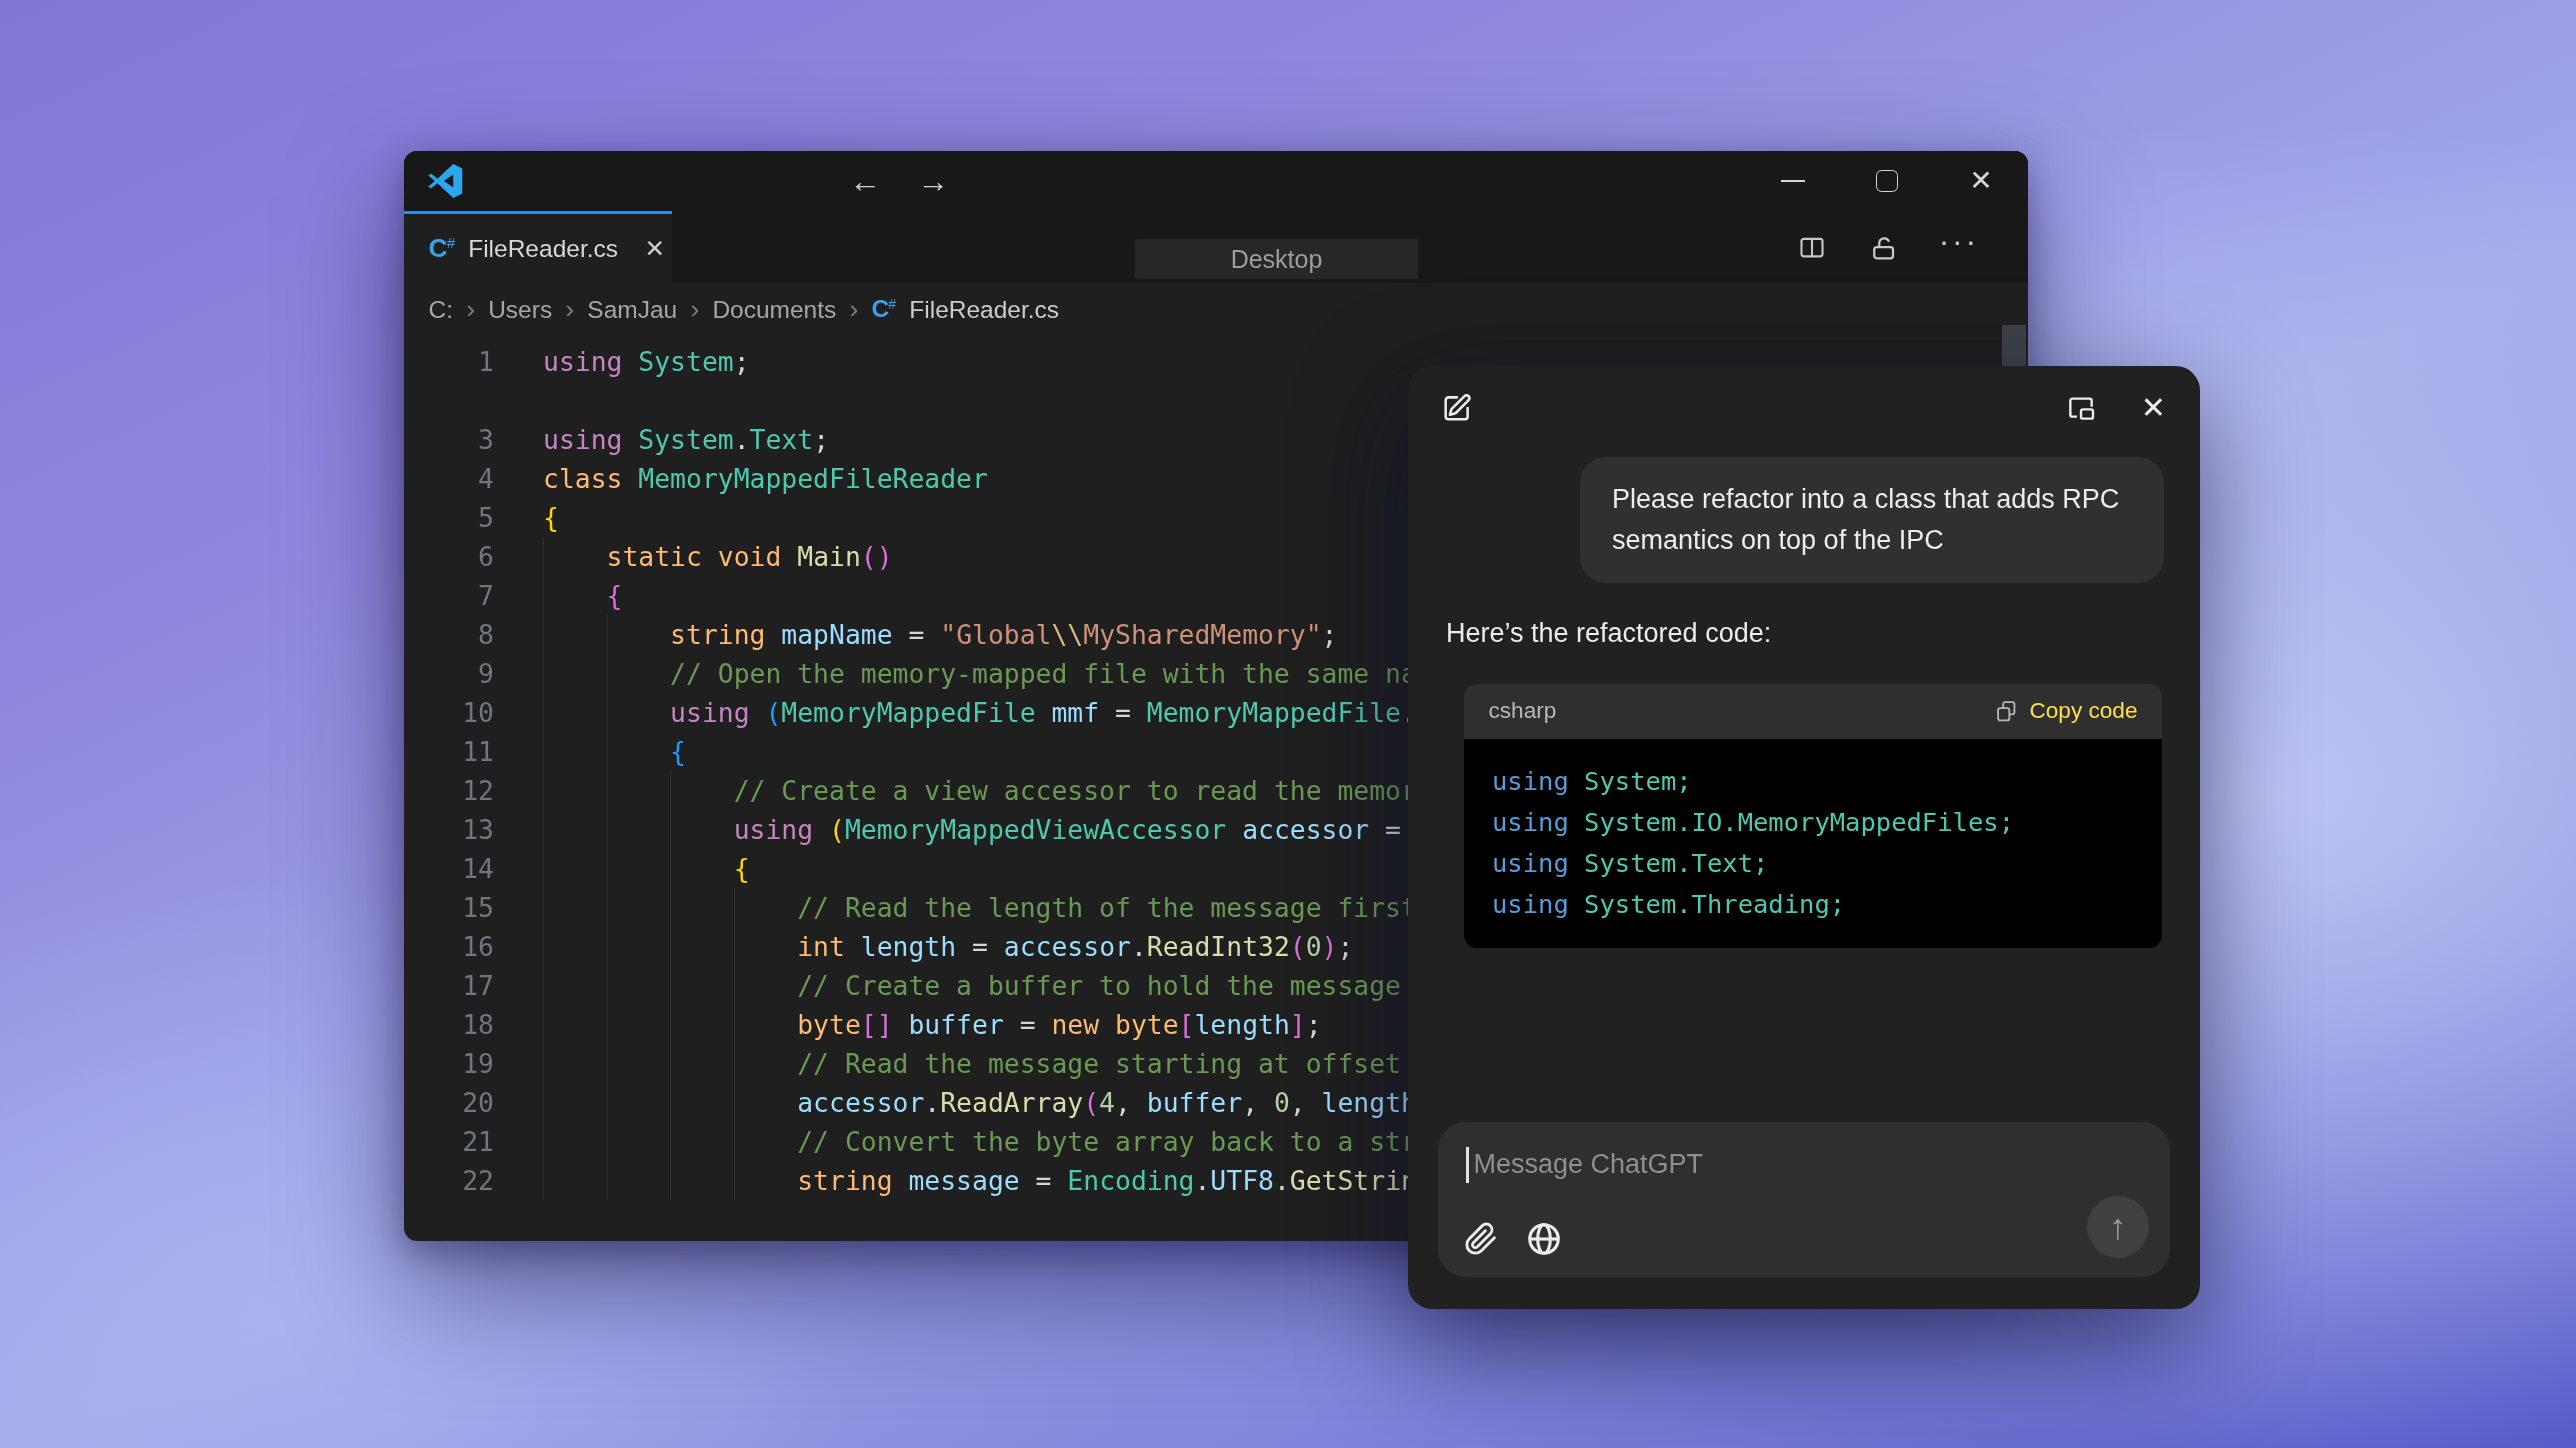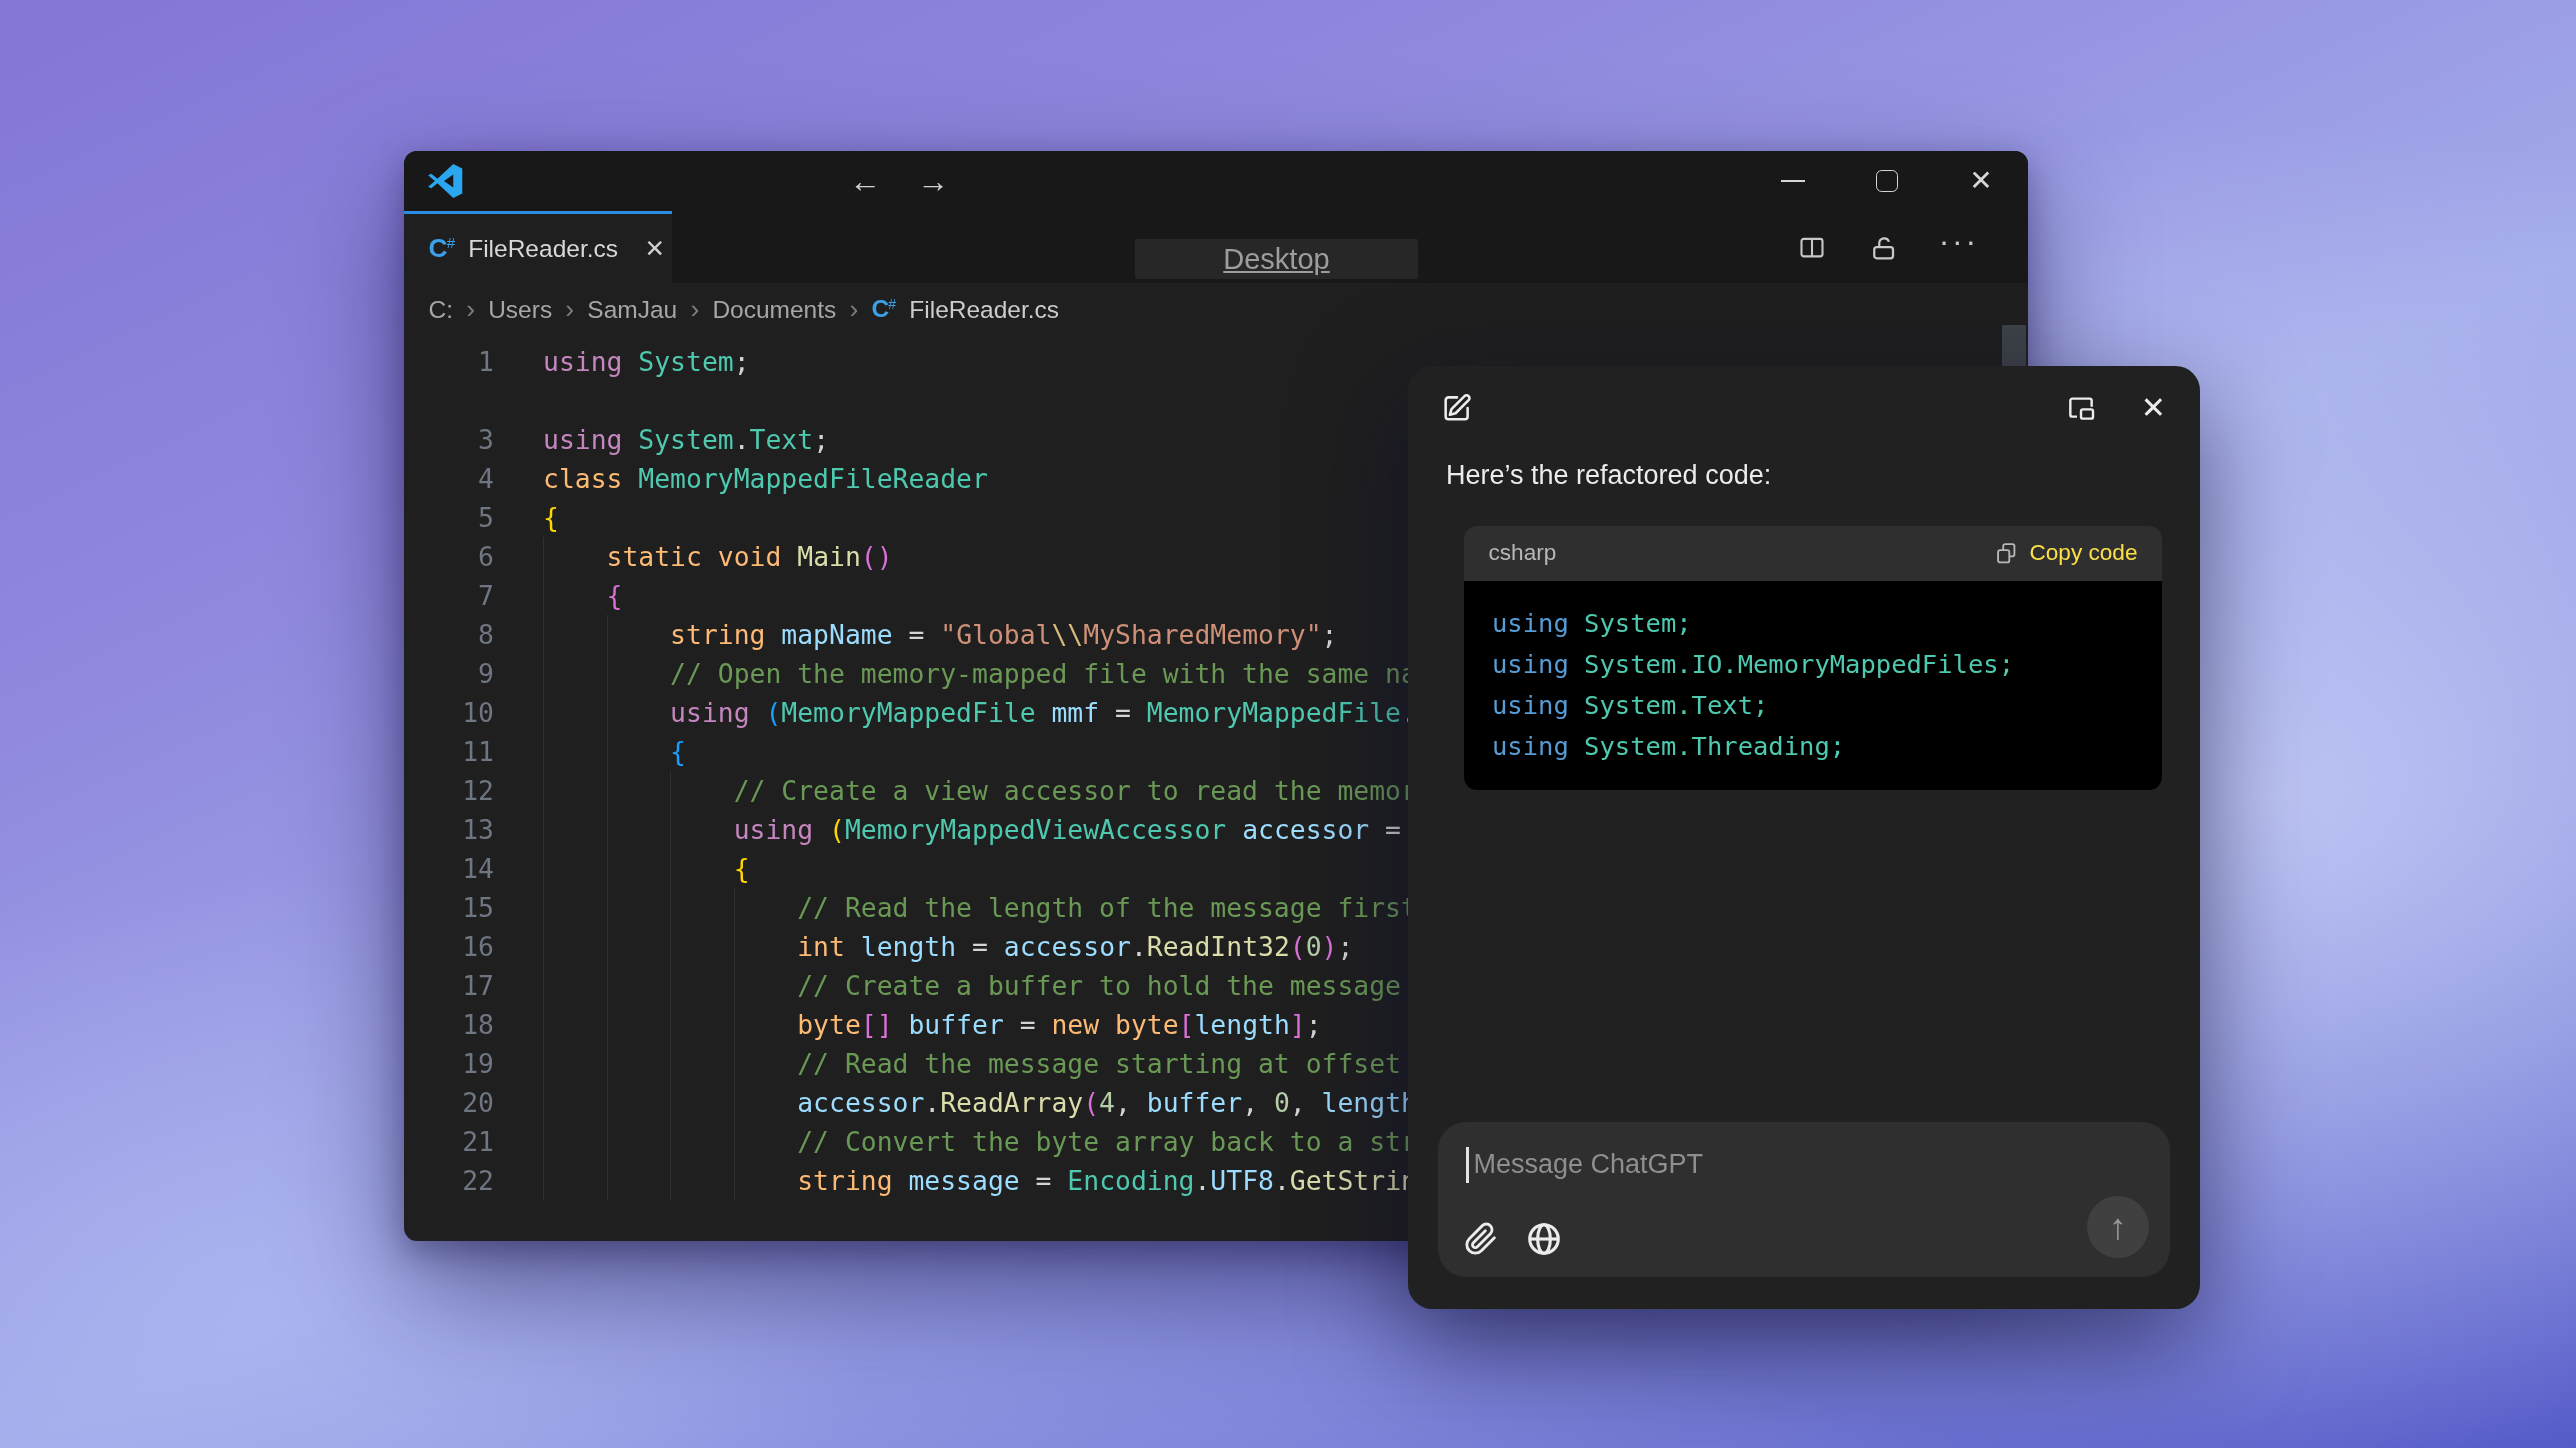--- a/index.html
+++ b/index.html
@@ -29,21 +29,21 @@
   .close-glyph{font-size:28px;line-height:1;}
   .tabbar{height:72px;background:#181818;position:relative;}
   .tab{position:absolute;left:0;top:0;width:268px;height:72px;background:#1f1f1f;border-top:3.8px solid #2b8ce3;
     box-sizing:border-box;display:flex;align-items:center;padding-left:24.5px;}
   .tab-label{color:#d8d8d8;font-size:24.5px;margin-left:13.2px;}
   .tab-close{color:#cfcfcf;font-size:24.5px;margin-left:26.4px;}
   .cs-icon{display:inline-flex;align-items:baseline;line-height:1;}
   .cs-c{color:#3ba0e8;font-weight:bold;font-size:26.4px;}
   .cs-hash{color:#3ba0e8;font-size:15px;margin-left:-0.9px;transform:translateY(-9.4px);display:inline-block;}
   .desktop-pill{position:absolute;left:731px;top:28px;width:283px;height:40px;background:#272727;
-    color:#9d9d9d;font-size:29px;display:flex;align-items:center;justify-content:center;border-radius:1.9px;text-decoration:underline;}
+    color:#9d9d9d;font-size:25px;display:flex;align-items:center;justify-content:center;border-radius:1.9px;}
   .tab-actions{position:absolute;right:49px;top:0;height:72px;display:flex;align-items:center;gap:41px;color:#c8c8c8;}
   .dots{font-size:32px;letter-spacing:2.8px;line-height:1;transform:translateY(-5.7px);}
   .breadcrumbs{height:53px;background:#1f1f1f;display:flex;align-items:center;padding-left:24.5px;gap:13.2px;
     font-size:24.5px;color:#a6a6a6;}
   .crumb-sep{color:#7d7d7d;font-size:26.4px;}
   .crumb-file{color:#cccccc;}
   .bc-cs .cs-c{font-size:24.5px;} .bc-cs .cs-hash{font-size:14px;transform:translateY(-8.5px);}
   
   .editor{position:relative;padding-top:5.7px;height:calc(100% - 190px);}
   .ed-row{display:flex;height:39px;line-height:39px;font-family:"DejaVu Sans Mono",monospace;font-size:26.4px;}
@@ -247,20 +247,21 @@
     <div class="cg-hright">
       <svg width="34" height="32" viewBox="0 0 24 24" fill="none" stroke="#ececec" stroke-width="1.8">
         <path d="M9 5H5.5A1.5 1.5 0 0 0 4 6.5V17a1.5 1.5 0 0 0 1.5 1.5H9"></path>
         <path d="M9 5h9.5A1.5 1.5 0 0 1 20 6.5V11"></path>
         <rect x="12" y="13" width="9" height="7" rx="1.5" fill="#212121"></rect>
       </svg>
       <span class="cg-close">✕</span>
     </div>
   </div>
 
+  <div class="bubble">Please refactor into a class that adds RPC semantics on top of the IPC</div>
 
   <div class="cg-p cg-p2">Here’s the refactored code:</div>
 
   <div class="codeblock">
     <div class="cb-header">
       <span class="cb-lang">csharp</span>
       <span class="cb-copy">
         <svg width="24.5" height="24.5" viewBox="0 0 24 24" fill="none" stroke="#b8b8b8" stroke-width="1.8">
           <rect x="9" y="3" width="11" height="12" rx="2"></rect>
           <rect x="4" y="9" width="11" height="12" rx="2" fill="#2f2f2f"></rect>

